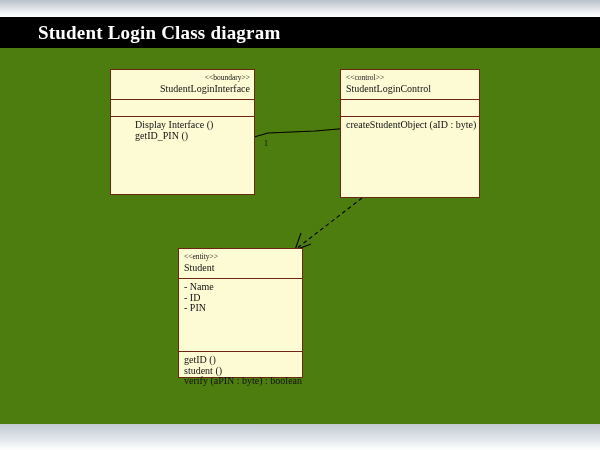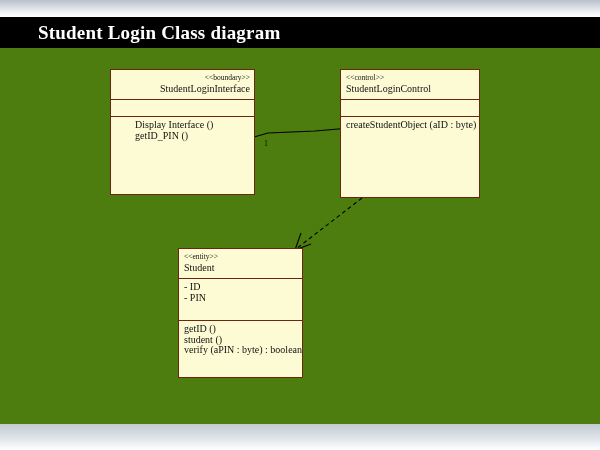--- a/index.html
+++ b/index.html
@@ -141,24 +141,25 @@
       <div class="uml-line">createStudentObject (aID : byte)</div>
     </div>
   </div>
 
   <div class="uml-class" style="left:178px; top:248px; width:125px; height:130px;">
     <div class="uml-compartment" style="height:29px;">
       <div class="uml-stereotype">&lt;&lt;entity&gt;&gt;</div>
       <div class="uml-line">Student</div>
     </div>
     <div class="uml-compartment" style="height:42px;">
+      <div class="uml-line">-  Name</div>
       <div class="uml-line">-  ID</div>
       <div class="uml-line">-  PIN</div>
     </div>
-    <div class="uml-compartment" style="height:59px;">
+    <div class="uml-compartment" style="height:59px;margin-top:31px;">
       <div class="uml-line">getID ()</div>
       <div class="uml-line">student ()</div>
       <div class="uml-line">verify (aPIN : byte) : boolean</div>
     </div>
   </div>
 
   <div class="bottom-band"></div>
 
 </div>
 

